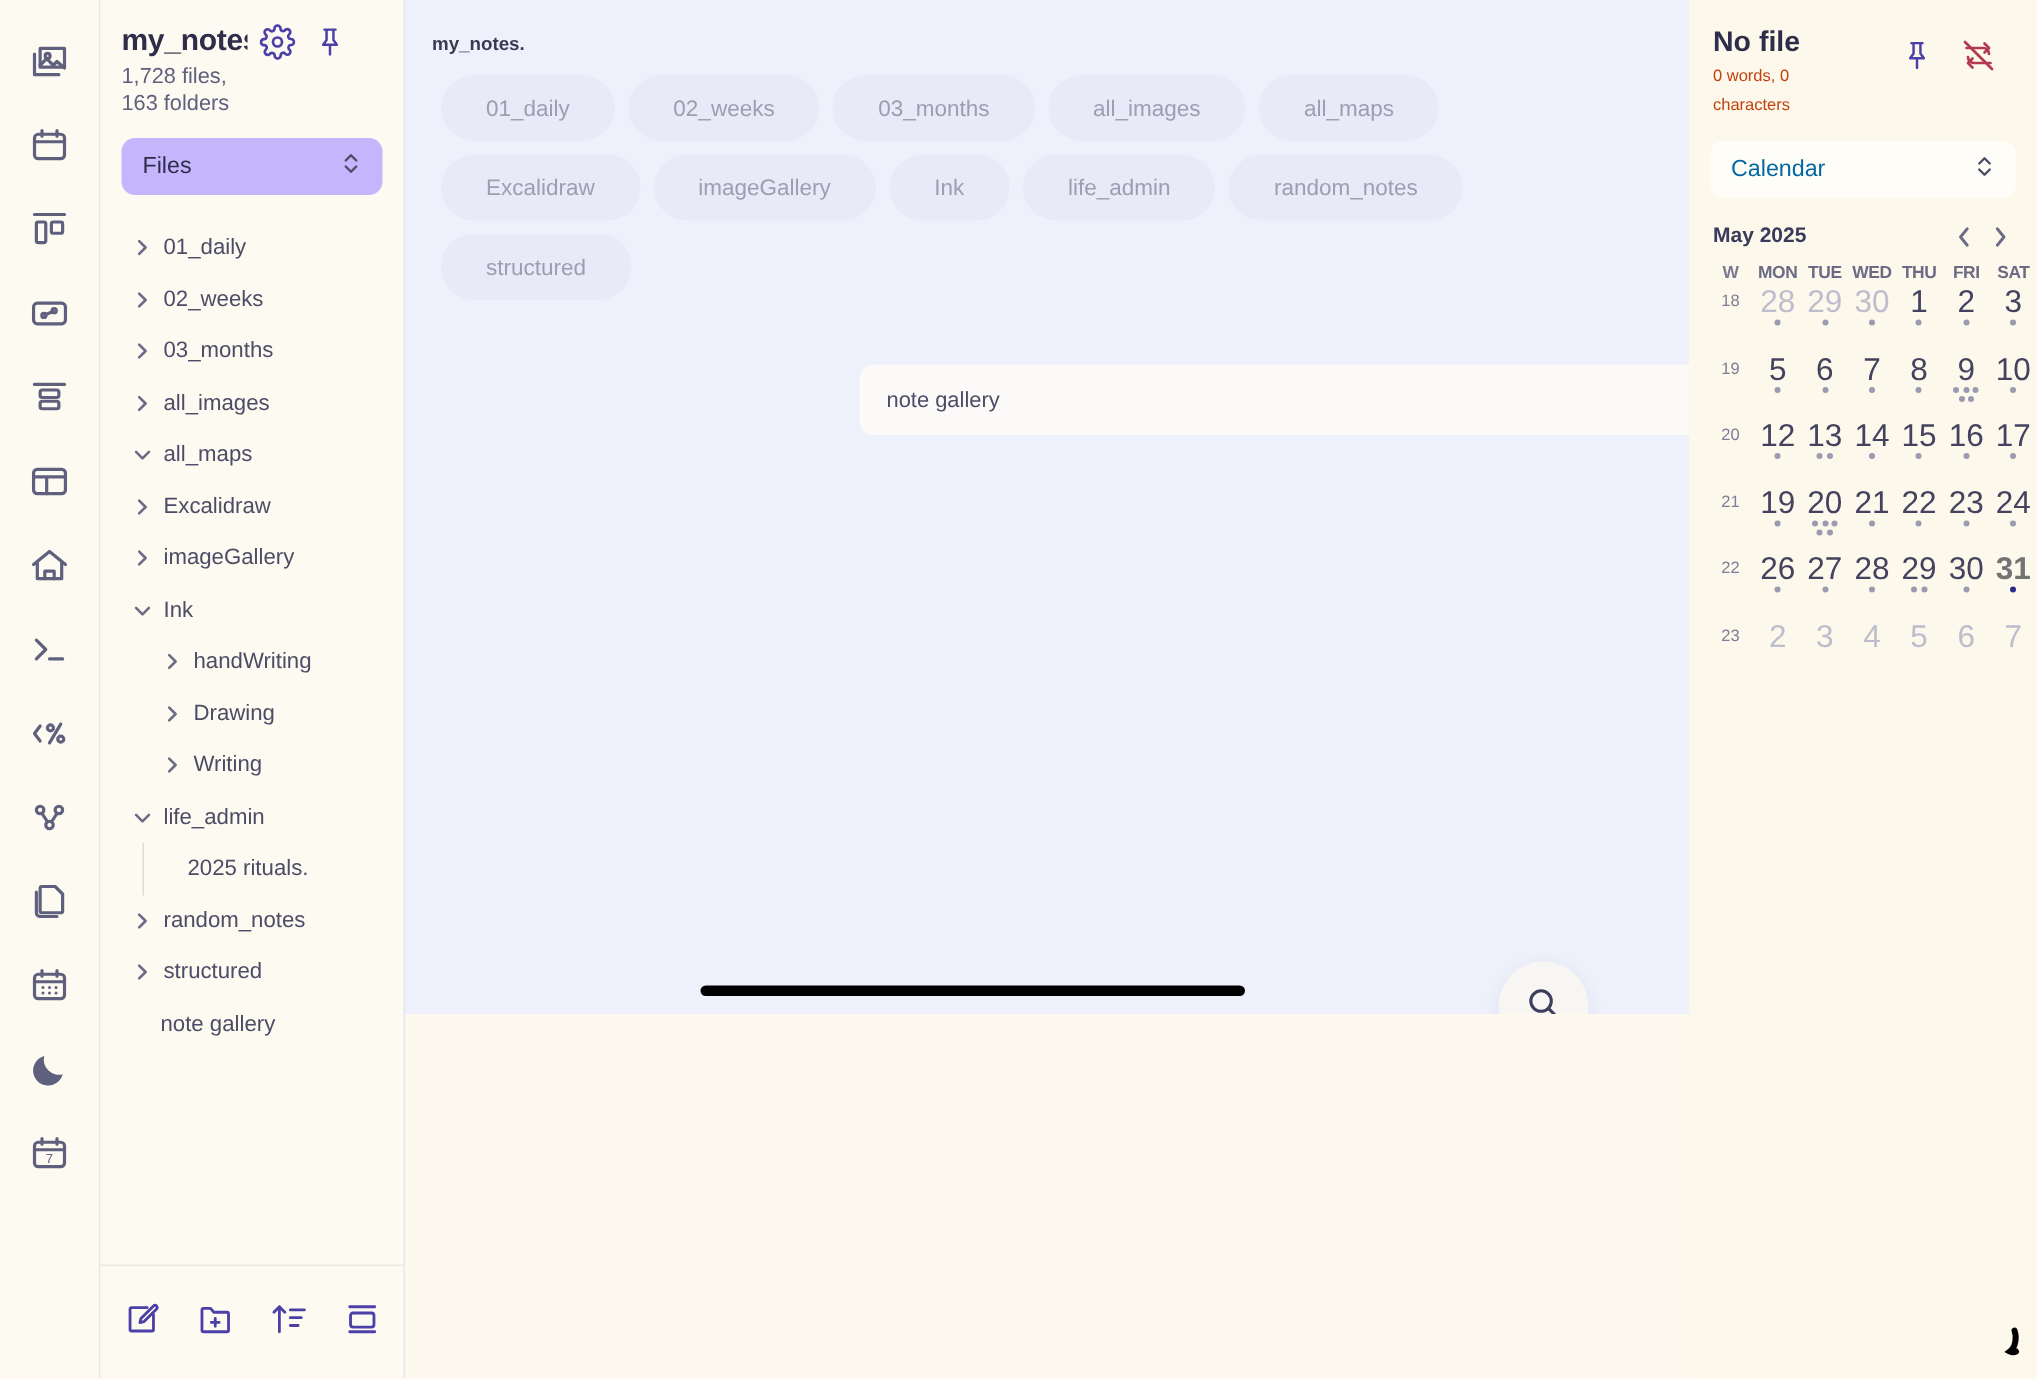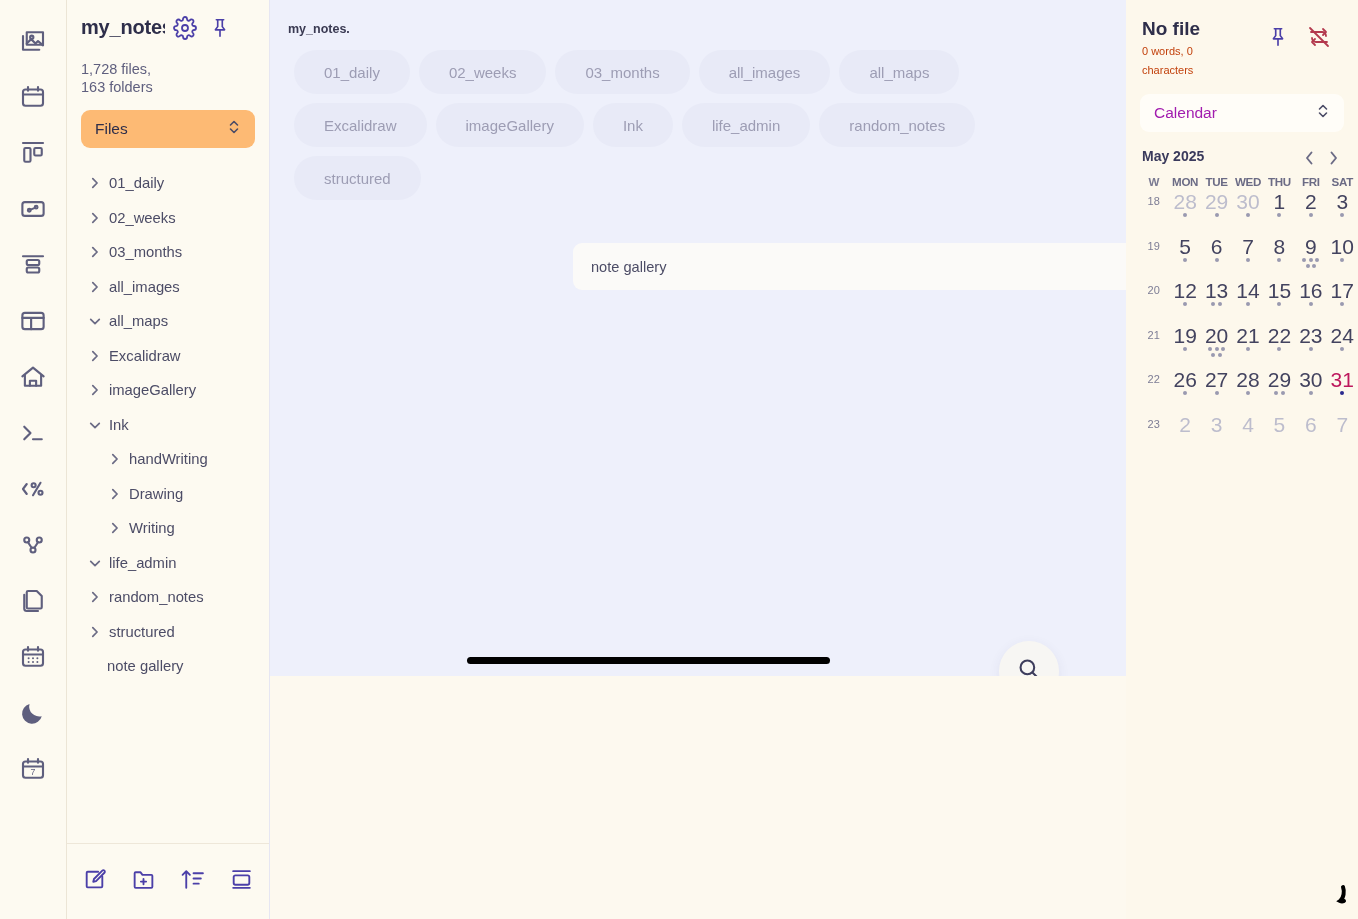--- a/index.html
+++ b/index.html
@@ -46,25 +46,25 @@
     letter-spacing: -0.2px;
     max-width: 84px; overflow: hidden; white-space: nowrap;
     line-height: 26px;
   }
   .sb-head-icons { display: flex; gap: 12px; margin-left: 8px; padding-top: 2px; }
   .sb-head-icons svg { display:block; }
   .ico-purple { stroke: #4b3fa8; stroke-width: 1.8; fill: none;
                 stroke-linecap: round; stroke-linejoin: round; }
   .sb-stats {
     font-size: 14.5px; color: #5f5f7e; line-height: 18px;
-    margin-top: 20px; max-width: 88px;
+    margin-top: 2px; max-width: 88px;
   }
   .sb-select-wrap { padding: 8px 14px 6px 14px; }
   .sb-select {
-    background: #fdba74; border-radius: 9px;
+    background: #c4b5fd; border-radius: 9px;
     height: 38px; display: flex; align-items: center;
     justify-content: space-between; padding: 0 14px;
     cursor: pointer;
   }
   .sb-select span { font-size: 15.5px; color: #2e2e4a; }
 
   .tree { flex: 1 1 auto; overflow: hidden; padding: 12px 0 0 0; }
   .tree-row {
     display: flex; align-items: center;
     height: 34.5px; padding-left: 22px;
@@ -148,21 +148,21 @@
             margin-top: 2px; max-width: 96px; }
   .rp-head-icons { position: absolute; right: 27px; top: 25px; display:flex; gap: 18px; }
   .ico-red { stroke: #b33a4e; stroke-width: 1.8; fill: none;
              stroke-linecap: round; stroke-linejoin: round; }
   .rp-select {
     margin: 14px 14px 0 14px; background: #fffdf8;
     border-radius: 9px; height: 38px;
     display: flex; align-items: center; justify-content: space-between;
     padding: 0 14px; cursor: pointer;
   }
-  .rp-select span { font-size: 15.5px; color: #a21caf; }
+  .rp-select span { font-size: 15.5px; color: #0369a1; }
 
   .cal-head {
     display: flex; align-items: center;
     padding: 16px 0 0 16px; position: relative;
   }
   .cal-month { font-size: 14px; font-weight: 600; color: #3a3a5c; }
   .cal-nav { position: absolute; right: 18px; top: 18px; display: flex; gap: 11px; }
   .cal-nav div { cursor: pointer; }
   .cal-nav svg { stroke:#6b6b85; stroke-width:1.9; fill:none;
                  stroke-linecap:round; stroke-linejoin:round; }
@@ -177,21 +177,21 @@
   .cal-dow.wk { color: #7a7a92; }
   .cal-cell {
     width: 32.4px; height: 44.5px;
     display: flex; flex-direction: column; align-items: center;
     padding-top: 5px; cursor: pointer;
   }
   .cal-cell .n { font-size: 21px; color: #43435f; line-height: 17px; }
   .cal-cell.wk .n { color: #7d7d95; font-size: 11px; }
   .cal-cell.wk { cursor: default; }
   .cal-cell.mute .n { color: #bdbdcd; }
-  .cal-cell.today .n { color: #be185d; font-weight: 400; }
+  .cal-cell.today .n { color: #737373; font-weight: 700; }
   .dots { display: flex; flex-wrap: wrap; justify-content: center;
           width: 17px; gap: 2.5px; margin-top: 3px; }
   .dot { width: 4px; height: 4px; border-radius: 50%; background: #9a9ab0; }
   .cal-cell.today .dot { background: #2a2a8e; }
 
   .cursor { position: absolute; right: 8px; bottom: 8px; width: 24px; height: 28px; }
 </style>
 </head>
 <body>
 
@@ -484,20 +484,24 @@
           </span>
           <span>Writing</span>
         </div>
         <div class="tree-row">
           <span class="chev">
             <svg width="12" height="12" viewBox="0 0 14 12">
               <path d="M2 4l5 5 5-5"></path>
             </svg>
           </span>
           <span>life_admin</span>
+        </div>
+        <div class="tree-row indent noarrow">
+          <span class="guide"></span>
+          <span>2025 rituals.</span>
         </div>
         <div class="tree-row">
           <span class="chev">
             <svg width="11" height="12" viewBox="0 0 12 14">
               <path d="M4 2l5 5-5 5"></path>
             </svg>
           </span>
           <span>random_notes</span>
         </div>
         <div class="tree-row">

